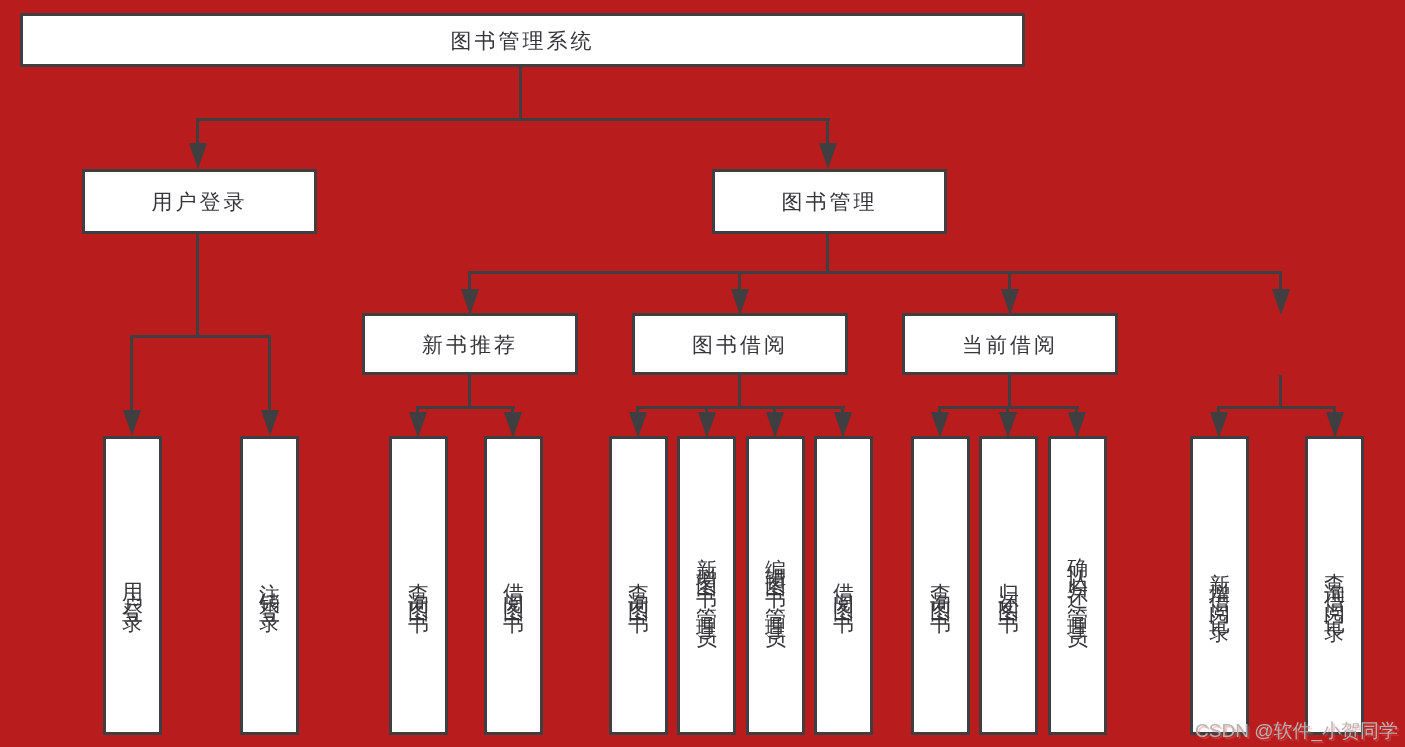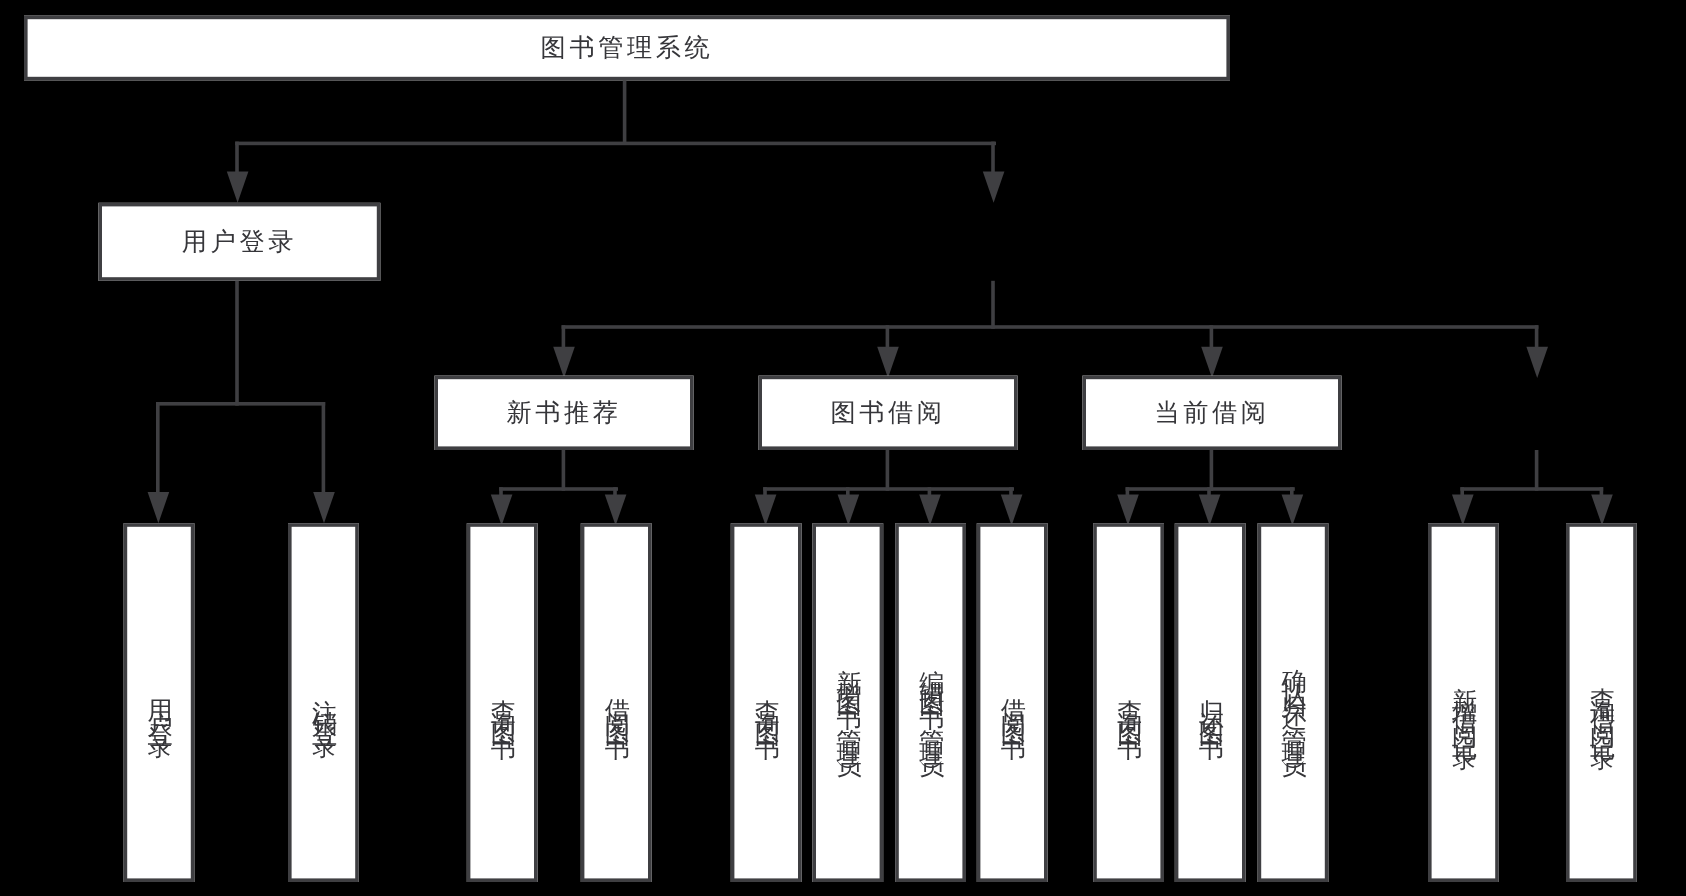--- a/index.html
+++ b/index.html
@@ -4,21 +4,21 @@
 <style>
   :root{
     --line:#3f3f42;
     --text:#36363a;
   }
   html,body{margin:0;padding:0;background:#fff;}
   .stage{
     position:relative;
     width:1405px;
     height:747px;
-    background:#000000;
+    background:#b91c1c;
     overflow:hidden;
     font-family:"Liberation Sans","DejaVu Sans",sans-serif;
     color:var(--text);
   }
   
   .node{
     position:absolute;
     background:#fff;
     border:3px solid var(--line);
     box-sizing:border-box;
@@ -86,20 +86,23 @@
   <div class="vline" style="left:519px;top:67px;height:53px;"></div>
   <div class="hline" style="left:196px;top:118px;width:634px;"></div>
   <div class="vline" style="left:196px;top:118px;height:32px;"></div>
   <div class="arrow" style="left:189px;top:143px;"></div>
   <div class="vline" style="left:826px;top:118px;height:32px;"></div>
   <div class="arrow" style="left:819px;top:143px;"></div>
 
   <div class="node" style="left:82px;top:169px;width:235px;height:65px;">
     <span class="lbl">用户登录</span>
   </div>
+  <div class="node" style="left:712px;top:169px;width:235px;height:65px;">
+    <span class="lbl">图书管理</span>
+  </div>
 
   <div class="vline" style="left:196px;top:234px;height:104px;"></div>
   <div class="hline" style="left:130px;top:335px;width:141px;"></div>
   <div class="vline" style="left:130px;top:335px;height:80px;"></div>
   <div class="arrow" style="left:123px;top:410px;"></div>
   <div class="vline" style="left:268px;top:335px;height:80px;"></div>
   <div class="arrow" style="left:261px;top:410px;"></div>
 
   <div class="vline" style="left:826px;top:234px;height:40px;"></div>
   <div class="hline" style="left:468px;top:271px;width:814px;"></div>
@@ -196,14 +199,15 @@
     <span class="vlbl">确认归还（管理员）</span>
   </div>
 
   <div class="node-v" style="left:1190px;">
     <span class="vlbl">新增借阅记录</span>
   </div>
   <div class="node-v" style="left:1305px;">
     <span class="vlbl">查询借阅记录</span>
   </div>
 
+  <div class="watermark">CSDN @软件_小贺同学</div>
 
 </div>
 
 </body></html>

